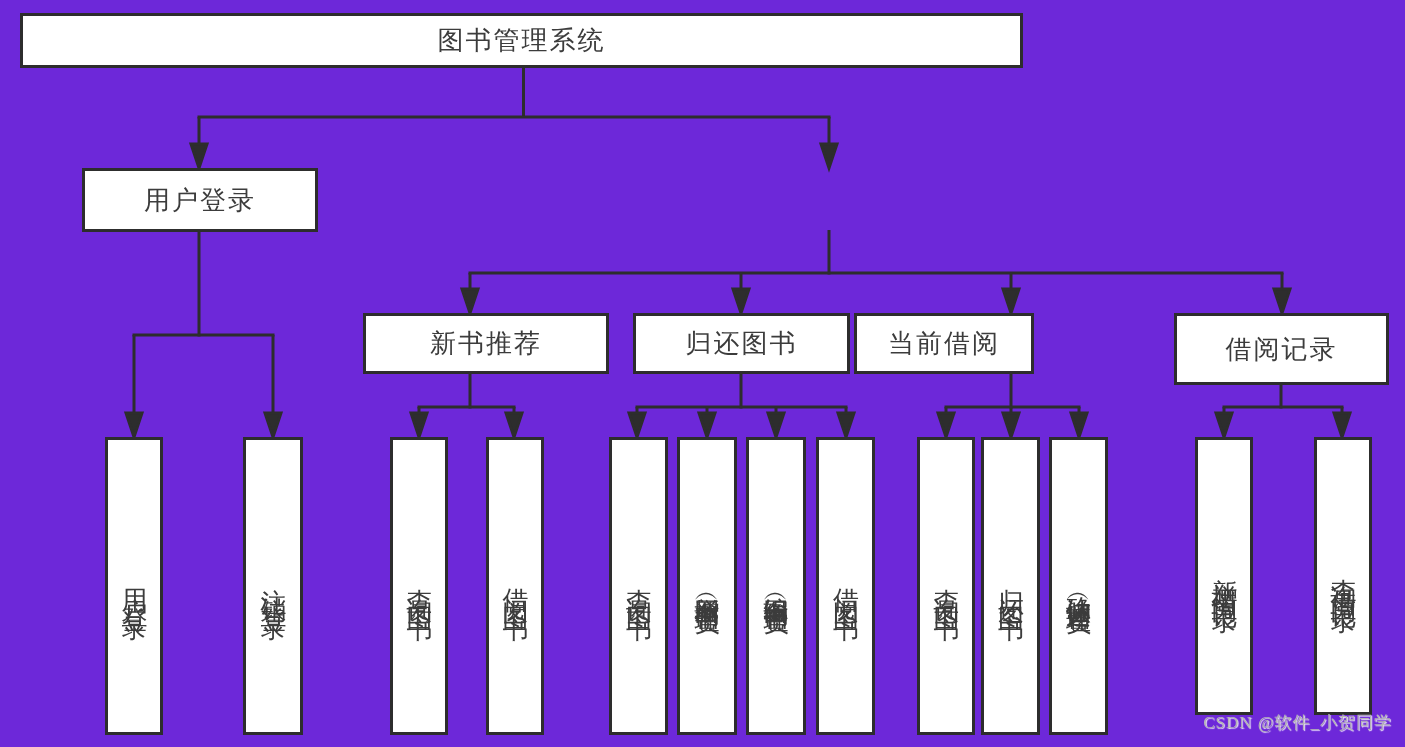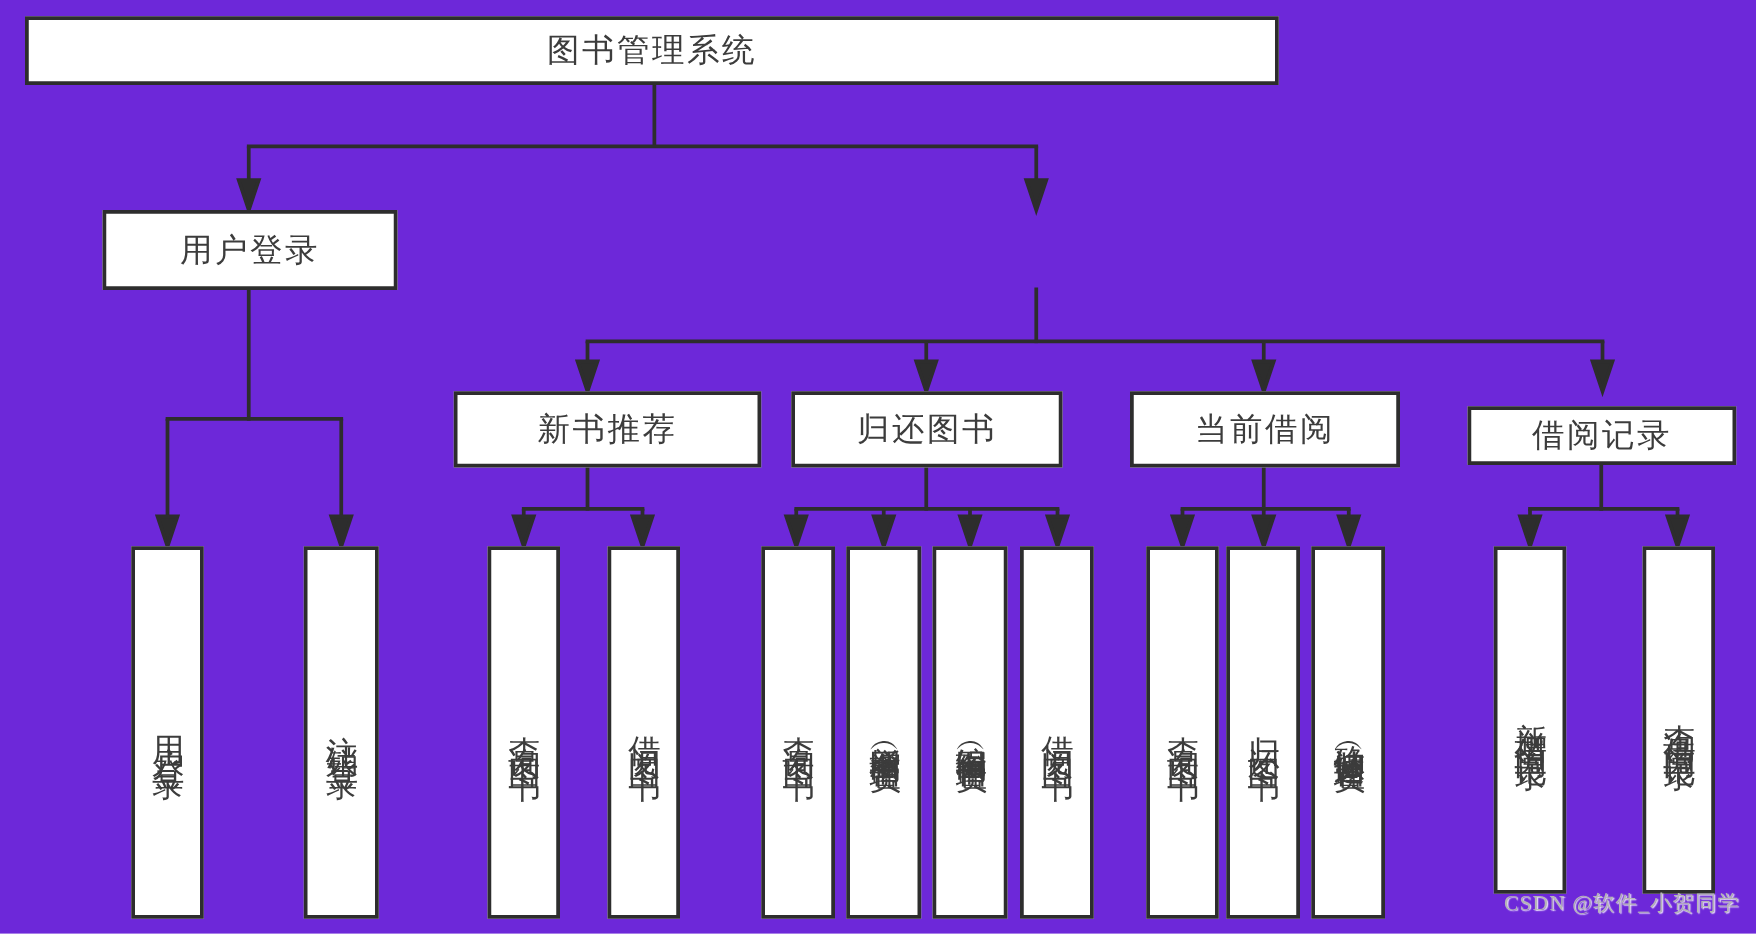--- a/index.html
+++ b/index.html
@@ -130,22 +130,22 @@
       <polygon points="1342,437 1334,413 1350,413"></polygon>
     </g>
   </svg>
 
   <div class="node" style="left:20px; top:13px; width:1003px; height:55px;">图书管理系统</div>
 
   <div class="node" style="left:82px; top:168px; width:236px; height:64px;">用户登录</div>
 
   <div class="node" style="left:363px; top:313px; width:246px; height:61px;">新书推荐</div>
   <div class="node" style="left:633px; top:313px; width:217px; height:61px;">归还图书</div>
-  <div class="node" style="left:904px; top:313px; width:216px; height:61px;">当前借阅</div>
-  <div class="node" style="left:1174px; top:313px; width:215px; height:47px;margin-top:12px;">借阅记录</div>
+  <div class="node" style="left:854px; top:313px; width:180px; height:61px;">当前借阅</div>
+  <div class="node" style="left:1174px; top:313px; width:215px; height:72px;">借阅记录</div>
 
   <div class="node leaf" style="left:105px; top:437px; width:58px; height:298px;">
     <span class="vtext">用户登录</span>
   </div>
   <div class="node leaf" style="left:243px; top:437px; width:60px; height:298px;">
     <span class="vtext">注销登录</span>
   </div>
 
   <div class="node leaf" style="left:390px; top:437px; width:58px; height:298px;">
     <span class="vtext">查询图书</span>

